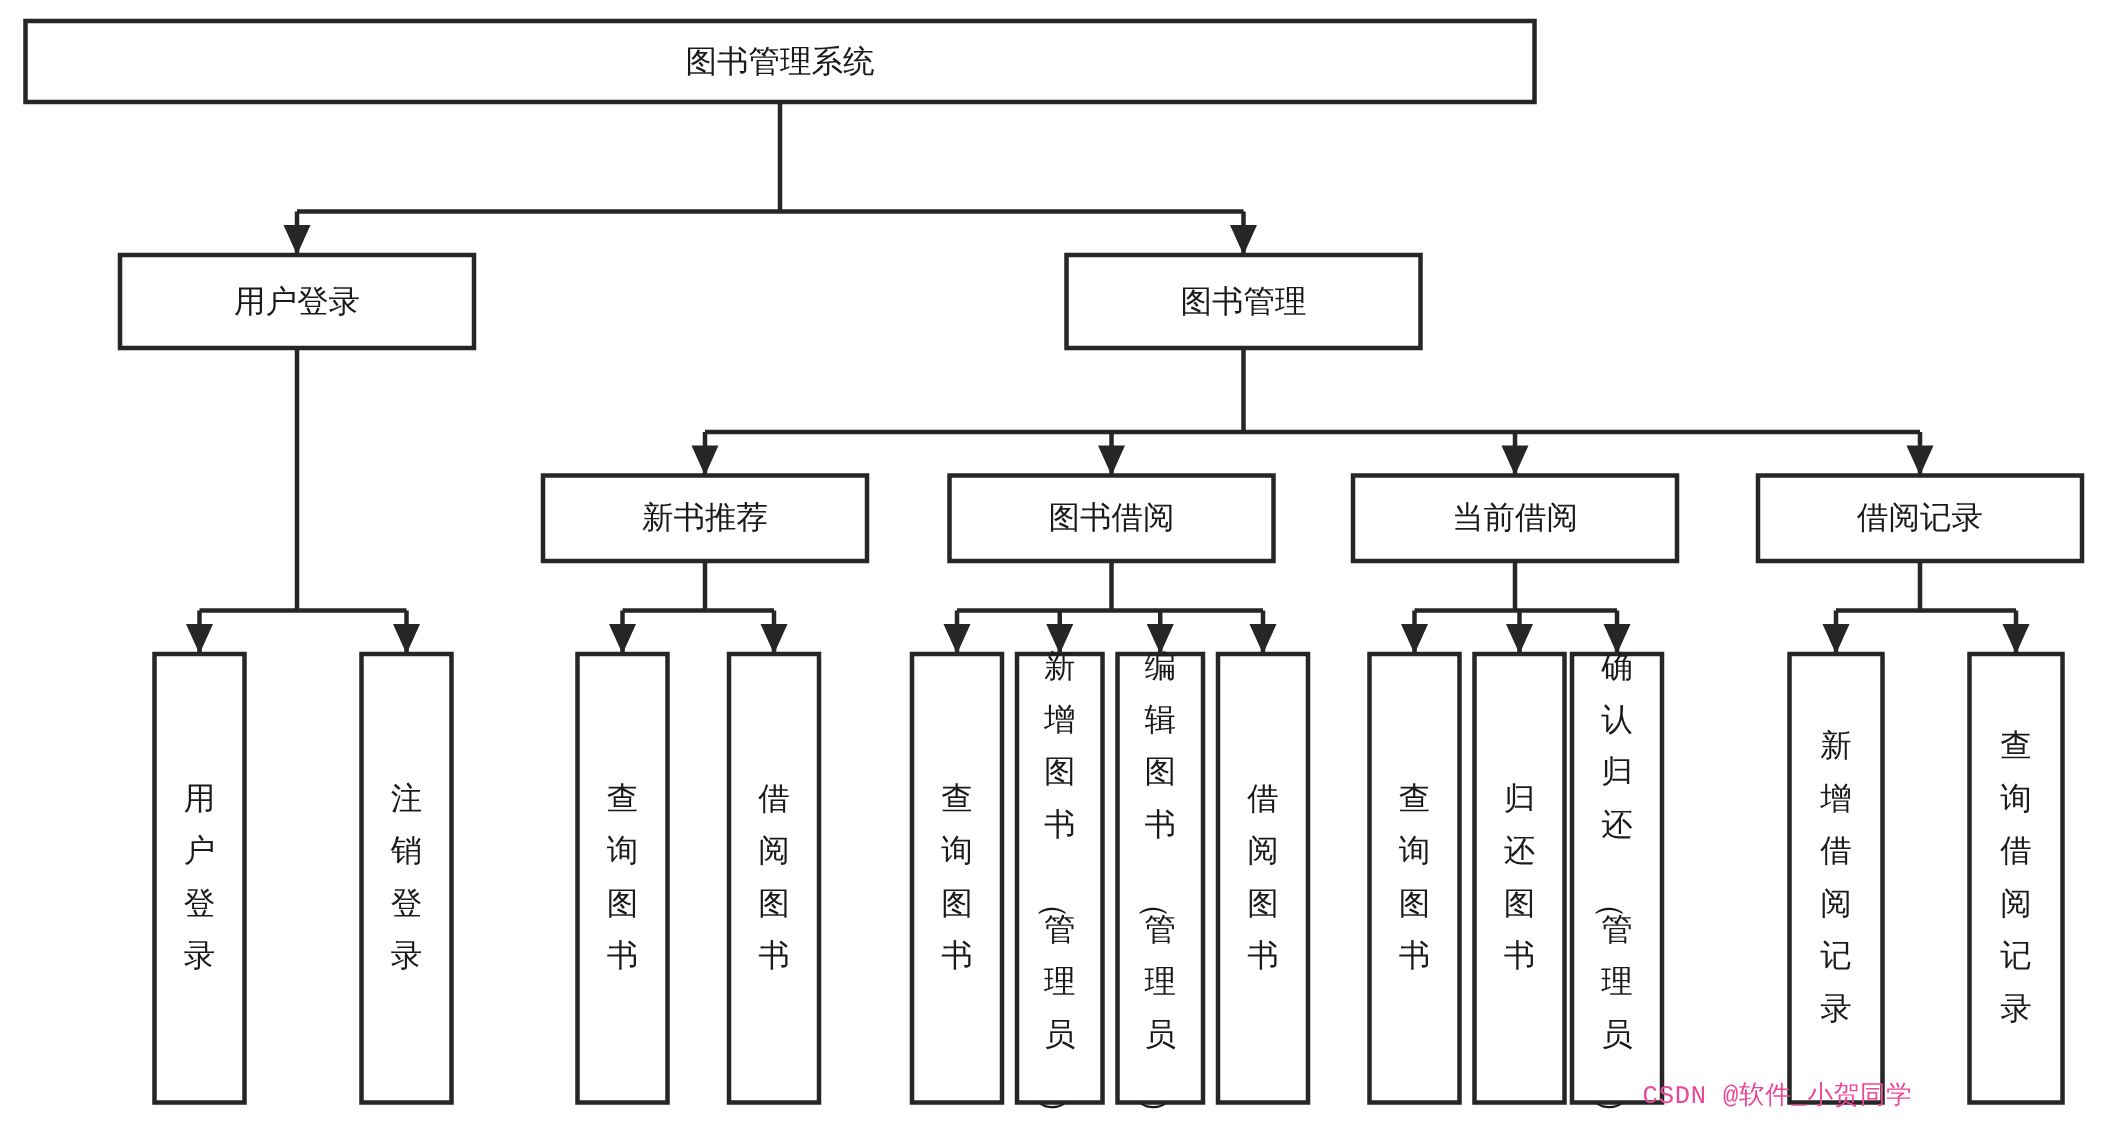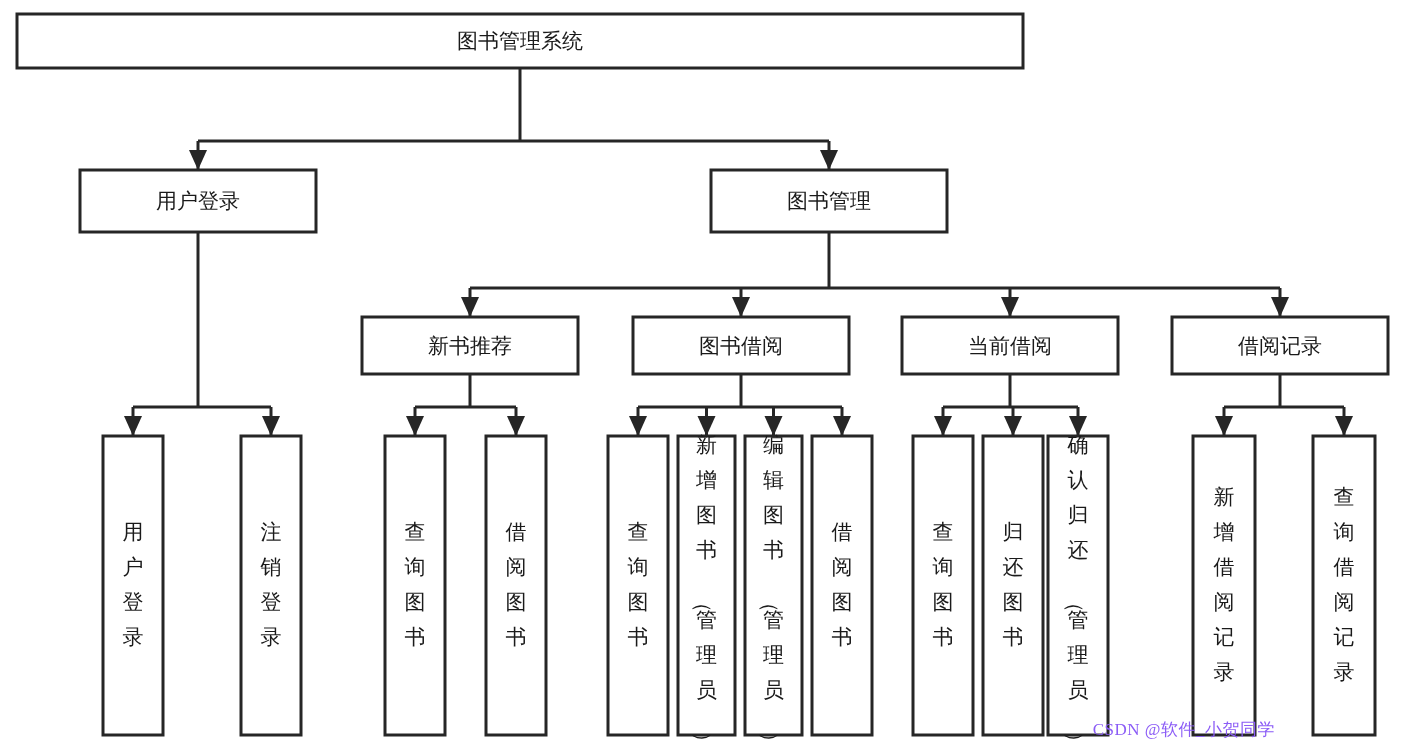--- a/index.html
+++ b/index.html
@@ -57,23 +57,23 @@
   .node-label-v {
     font-family: "DejaVu Sans", "Liberation Sans", sans-serif;
     font-size: 21px;
     fill: #1a1a1a;
     text-anchor: middle;
   }
   .watermark {
     position: absolute;
     right: 10px;
     bottom: 6px;
-    font-family: Liberation Serif, serif;
+    font-family: Liberation Mono, monospace;
     font-size: 17px;
-    color: #8b5cf6;
+    color: #ec4899;
     white-space: nowrap;
     letter-spacing: 0.5px;
     margin-left: 40px;
   }
 </style>
 </head>
 <body>
 
 <div id="diagram-root">
   <svg id="tree-svg" viewBox="0 0 1405 747">

